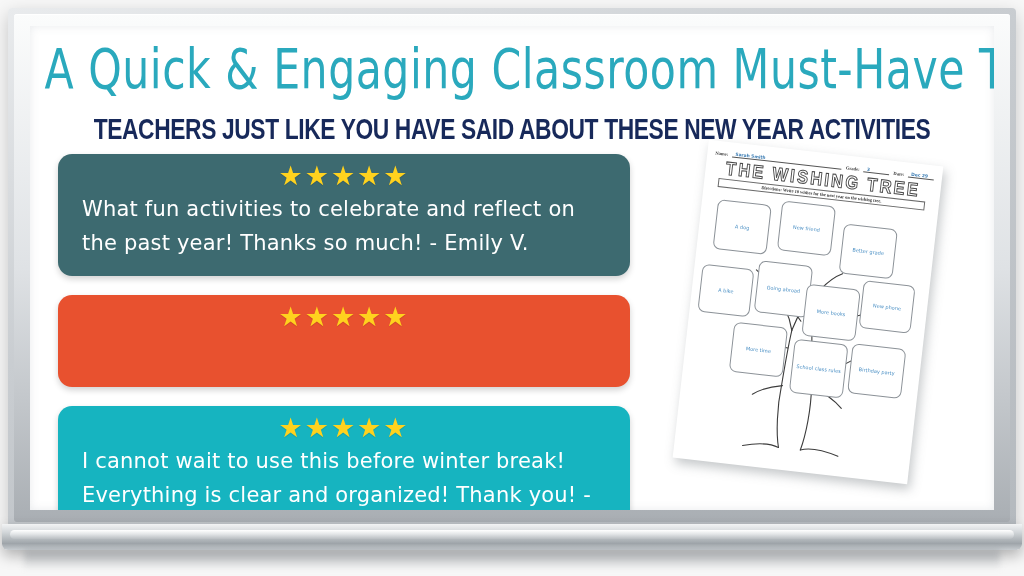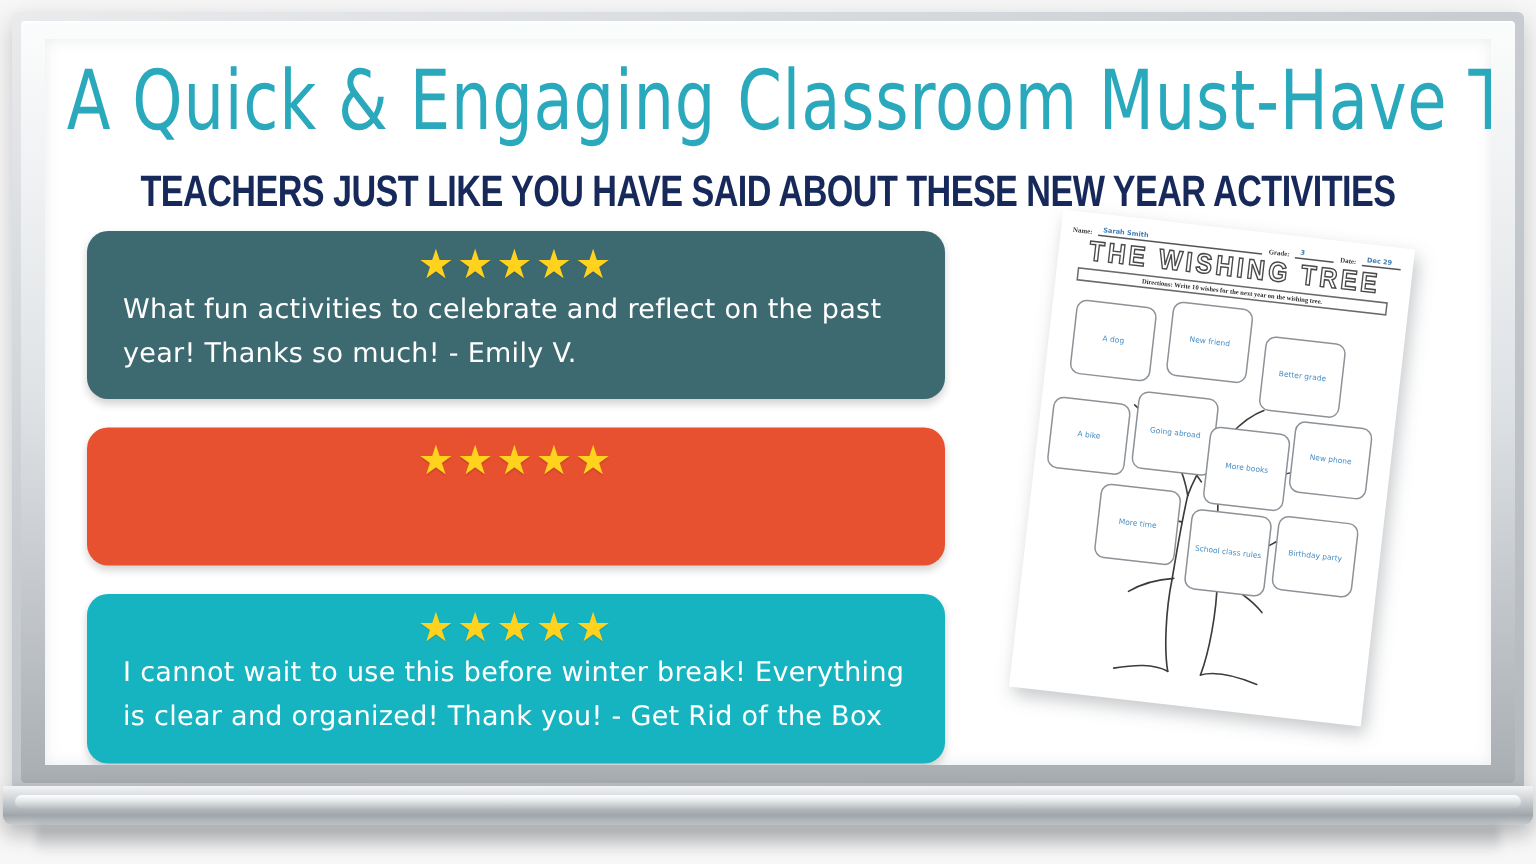--- a/index.html
+++ b/index.html
@@ -139,21 +139,21 @@
     color: #ffd21e;
     font-size: 27px;
     line-height: 1.05;
     letter-spacing: 2px;
     height: 30px;
     text-shadow: 0 1px 1px rgba(0,0,0,0.12);
   }
   .quote {
     color: #ffffff;
     font-family: "DejaVu Sans", sans-serif;
-    font-size: 18px;
+    font-size: 21px;
     line-height: 1.62;
     letter-spacing: 0.2px;
     padding-left: 2px;
   }
 
   
   .worksheet-wrap {
     position: absolute;
     left: 636px;
     top: 112px;

